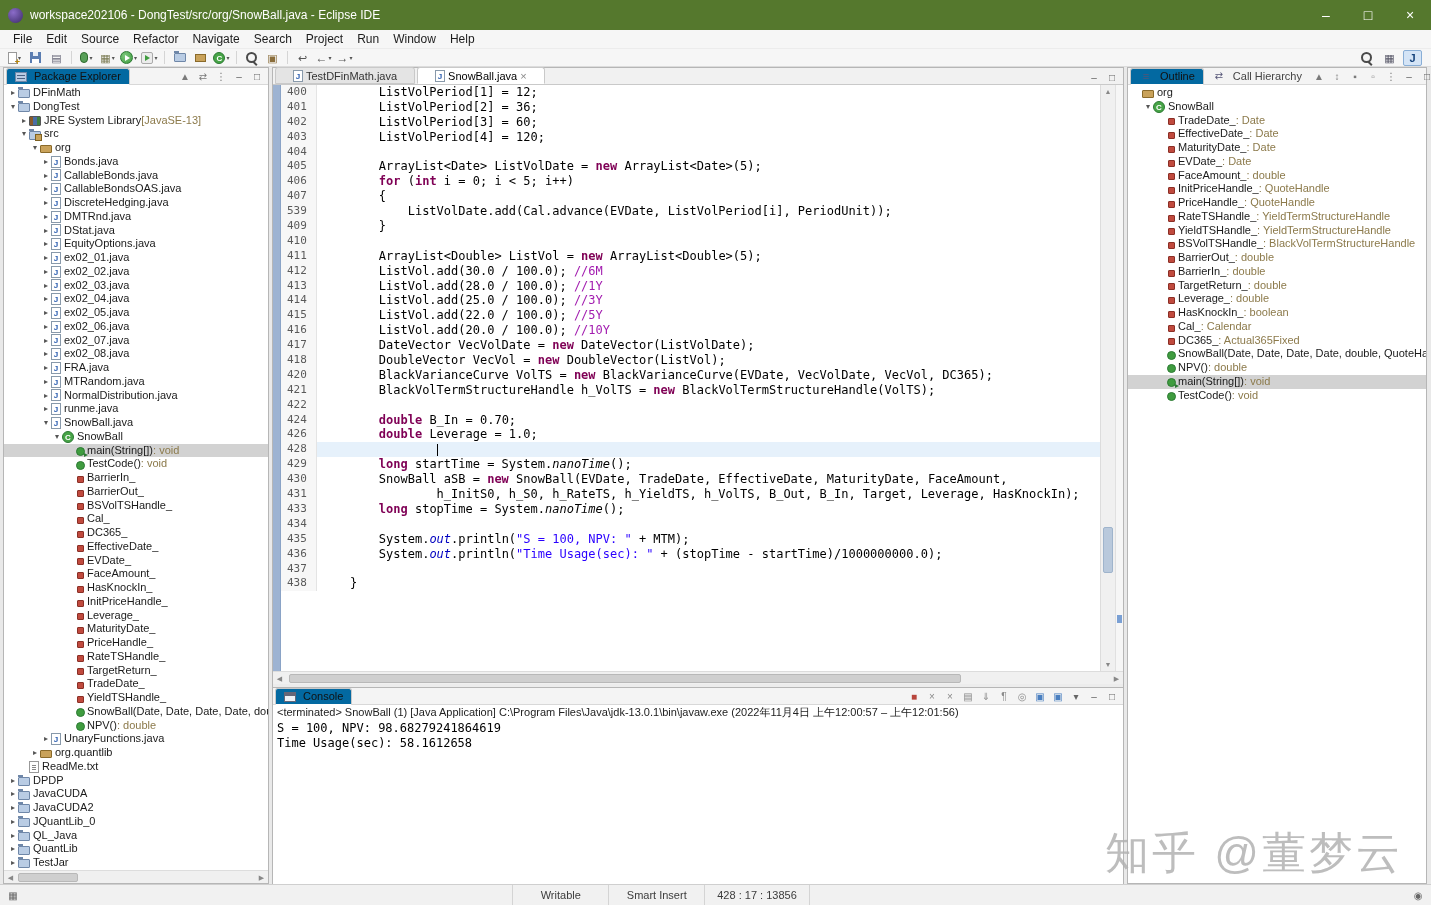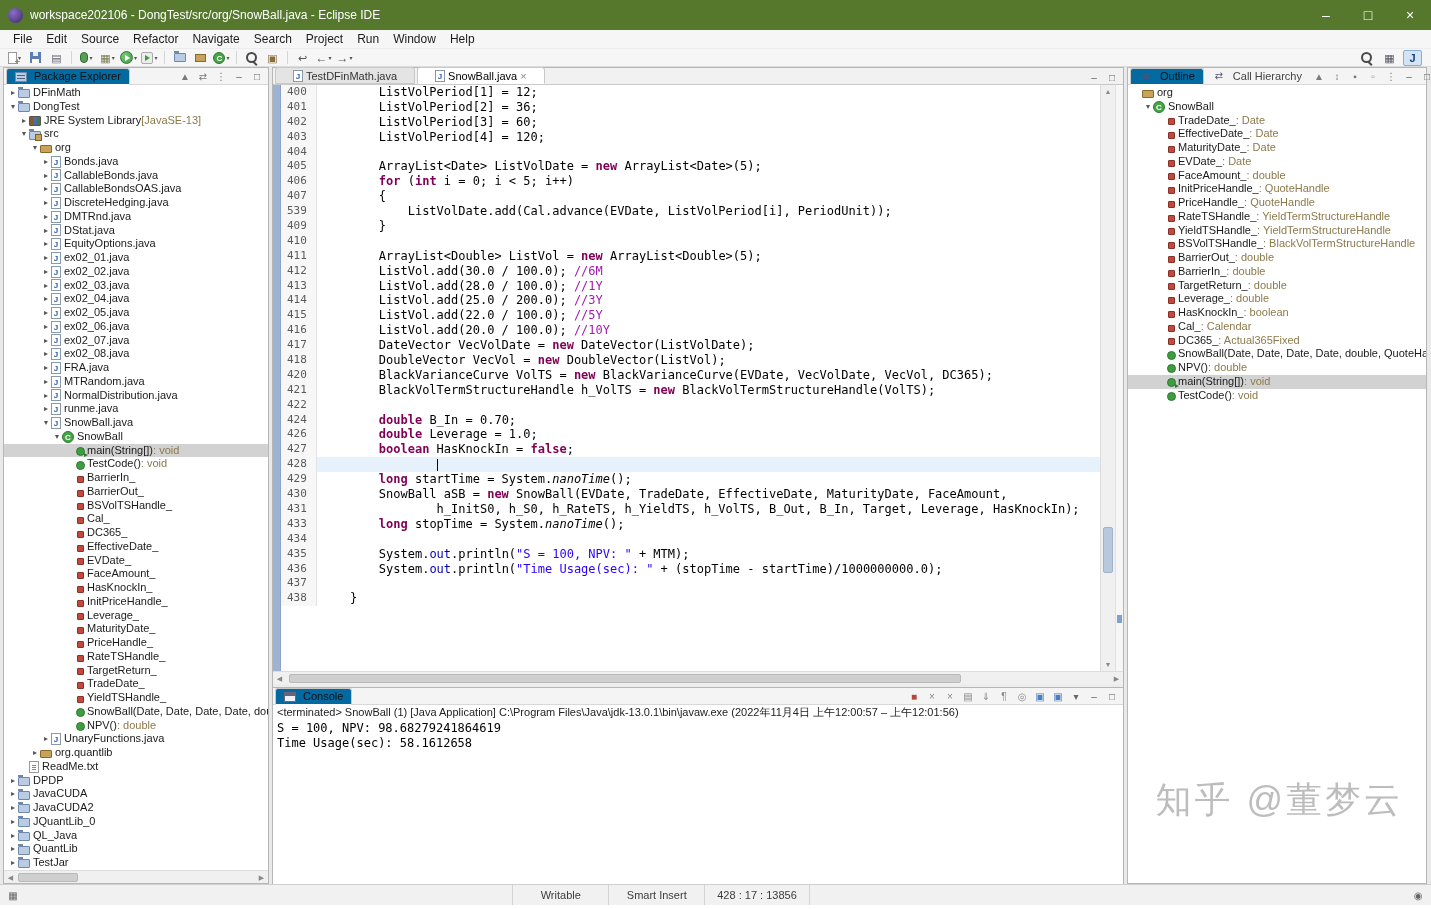--- a/index.html
+++ b/index.html
@@ -106,21 +106,21 @@
   .codearea{flex:1;overflow:hidden}
   .cline{display:flex;height:14.9px;line-height:14.9px;font-family:"DejaVu Sans Mono",monospace;font-size:12px;white-space:pre}
   .lnum{flex:none;width:36px;padding-left:6px;background:#f7f7f7;color:#5a5a5a;border-right:1px solid #e4e4e4;font-size:11px}
   .ccode{flex:1;padding-left:4px;color:#000}
   .cline.cur .ccode{background:#e6f1fb}
   .caret{display:inline-block;width:1.6px;height:12px;background:#000;vertical-align:middle}
   .c-p{color:#000}
   .c-k{color:#7f0055;font-weight:bold}
   .c-s{color:#2a00ff}
   .c-c{color:#a21caf}
-  .c-sf{color:#0000c0;}
+  .c-sf{color:#0000c0;font-style:italic}
   .c-sm{font-style:italic}
   .vscroll{width:15px;background:#f0f0f0;border-left:1px solid #dcdcdc;position:relative;flex:none}
   .varrow{position:absolute;left:0;right:0;height:13px;color:#888;font-size:7px;text-align:center;line-height:13px}
   .vthumb{position:absolute;left:2px;right:2px;top:442px;height:46px;background:#b9c9dc;border:1px solid #9fb4cc;border-radius:2px}
   .overview{width:8px;background:#f6f6f6;border-left:1px solid #e0e0e0;position:relative;flex:none}
   .ovmark{position:absolute;left:1px;right:1px;top:530px;height:8px;background:#7aa0d4}
   .ehscroll{position:absolute;left:0;top:603px;right:0;height:13px;background:#f0f0f0;border-top:1px solid #dcdcdc}
   .ehthumb{position:absolute;top:2px;left:16px;width:672px;height:9px;background:#cfcfcf;border:1px solid #b8b8b8;border-radius:2px}
 
   
@@ -129,21 +129,21 @@
   .cinfo{height:14px;line-height:14px;font-size:11px;color:#222;padding-left:4px;white-space:nowrap;overflow:hidden}
   .cbody{font-family:"DejaVu Sans Mono",monospace;font-size:12px;line-height:15px;padding:2px 0 0 4px;color:#000}
 
   
   .statusbar{position:absolute;left:0;top:884px;right:0;height:21px;background:#f1f1f1;border-top:1px solid #cfcfcf;display:flex;align-items:center;font-size:11px;color:#3c3c3c;padding:0 4px}
   .scell{height:100%;display:flex;align-items:center;justify-content:center;border-left:1px solid #d4d4d4;min-width:96px;padding:0 12px;white-space:nowrap}
   .sempty{min-width:110px}
   .bottomfill{position:absolute;left:0;top:905px;right:0;height:4px;background:#fff}
 
   
-  .watermark{position:absolute;right:28px;top:776px;font-size:36px;color:rgba(178,178,178,.85);letter-spacing:3px;white-space:nowrap;pointer-events:none}
+  .watermark{position:absolute;right:28px;top:824px;font-size:44px;color:rgba(178,178,178,.85);letter-spacing:3px;white-space:nowrap;pointer-events:none}
 </style>
 </head>
 <body>
 
 <div class="win">
 
   <div class="titlebar">
     <span class="applogo"></span>
     <span class="titletext">workspace202106 - DongTest/src/org/SnowBall.java - Eclipse IDE</span>
     <span class="wbtns">
@@ -580,31 +580,30 @@
           <div class="cline"><span class="lnum">404</span><span class="ccode"></span></div>
           <div class="cline"><span class="lnum">405</span><span class="ccode"><span class="c-p">        ArrayList&lt;Date&gt; ListVolDate = </span><span class="c-k">new</span><span class="c-p"> ArrayList&lt;Date&gt;(5);</span></span></div>
           <div class="cline"><span class="lnum">406</span><span class="ccode"><span class="c-p">        </span><span class="c-k">for</span><span class="c-p"> (</span><span class="c-k">int</span><span class="c-p"> i = 0; i &lt; 5; i++)</span></span></div>
           <div class="cline"><span class="lnum">407</span><span class="ccode"><span class="c-p">        {</span></span></div>
           <div class="cline"><span class="lnum">539</span><span class="ccode"><span class="c-p">            ListVolDate.add(Cal.advance(EVDate, ListVolPeriod[i], PeriodUnit));</span></span></div>
           <div class="cline"><span class="lnum">409</span><span class="ccode"><span class="c-p">        }</span></span></div>
           <div class="cline"><span class="lnum">410</span><span class="ccode"></span></div>
           <div class="cline"><span class="lnum">411</span><span class="ccode"><span class="c-p">        ArrayList&lt;Double&gt; ListVol = </span><span class="c-k">new</span><span class="c-p"> ArrayList&lt;Double&gt;(5);</span></span></div>
           <div class="cline"><span class="lnum">412</span><span class="ccode"><span class="c-p">        ListVol.add(30.0 / 100.0); </span><span class="c-c">//6M</span></span></div>
           <div class="cline"><span class="lnum">413</span><span class="ccode"><span class="c-p">        ListVol.add(28.0 / 100.0); </span><span class="c-c">//1Y</span></span></div>
-          <div class="cline"><span class="lnum">414</span><span class="ccode"><span class="c-p">        ListVol.add(25.0 / 200.0); </span><span class="c-c">//3Y</span></span></div>
+          <div class="cline"><span class="lnum">414</span><span class="ccode"><span class="c-p">        ListVol.add(25.0 / 100.0); </span><span class="c-c">//3Y</span></span></div>
           <div class="cline"><span class="lnum">415</span><span class="ccode"><span class="c-p">        ListVol.add(22.0 / 100.0); </span><span class="c-c">//5Y</span></span></div>
           <div class="cline"><span class="lnum">416</span><span class="ccode"><span class="c-p">        ListVol.add(20.0 / 100.0); </span><span class="c-c">//10Y</span></span></div>
           <div class="cline"><span class="lnum">417</span><span class="ccode"><span class="c-p">        DateVector VecVolDate = </span><span class="c-k">new</span><span class="c-p"> DateVector(ListVolDate);</span></span></div>
           <div class="cline"><span class="lnum">418</span><span class="ccode"><span class="c-p">        DoubleVector VecVol = </span><span class="c-k">new</span><span class="c-p"> DoubleVector(ListVol);</span></span></div>
           <div class="cline"><span class="lnum">420</span><span class="ccode"><span class="c-p">        BlackVarianceCurve VolTS = </span><span class="c-k">new</span><span class="c-p"> BlackVarianceCurve(EVDate, VecVolDate, VecVol, DC365);</span></span></div>
           <div class="cline"><span class="lnum">421</span><span class="ccode"><span class="c-p">        BlackVolTermStructureHandle h_VolTS = </span><span class="c-k">new</span><span class="c-p"> BlackVolTermStructureHandle(VolTS);</span></span></div>
           <div class="cline"><span class="lnum">422</span><span class="ccode"></span></div>
           <div class="cline"><span class="lnum">424</span><span class="ccode"><span class="c-p">        </span><span class="c-k">double</span><span class="c-p"> B_In = 0.70;</span></span></div>
           <div class="cline"><span class="lnum">426</span><span class="ccode"><span class="c-p">        </span><span class="c-k">double</span><span class="c-p"> Leverage = 1.0;</span></span></div>
-          <div class="cline"><span class="lnum">427</span><span class="ccode"><span class="c-p">        </span><span class="c-k">boolean</span><span class="c-p"> HasKnockIn = </span><span class="c-k">false</span><span class="c-p">;</span></span></div>
           <div class="cline cur"><span class="lnum">428</span><span class="ccode"><span class="caret" style="margin-left: 16ch;"></span></span></div>
           <div class="cline"><span class="lnum">429</span><span class="ccode"><span class="c-p">        </span><span class="c-k">long</span><span class="c-p"> startTime = System.</span><span class="c-sm">nanoTime</span><span class="c-p">();</span></span></div>
           <div class="cline"><span class="lnum">430</span><span class="ccode"><span class="c-p">        SnowBall aSB = </span><span class="c-k">new</span><span class="c-p"> SnowBall(EVDate, TradeDate, EffectiveDate, MaturityDate, FaceAmount,</span></span></div>
           <div class="cline"><span class="lnum">431</span><span class="ccode"><span class="c-p">                h_InitS0, h_S0, h_RateTS, h_YieldTS, h_VolTS, B_Out, B_In, Target, Leverage, HasKnockIn);</span></span></div>
           <div class="cline"><span class="lnum">433</span><span class="ccode"><span class="c-p">        </span><span class="c-k">long</span><span class="c-p"> stopTime = System.</span><span class="c-sm">nanoTime</span><span class="c-p">();</span></span></div>
           <div class="cline"><span class="lnum">434</span><span class="ccode"></span></div>
           <div class="cline"><span class="lnum">435</span><span class="ccode"><span class="c-p">        System.</span><span class="c-sf">out</span><span class="c-p">.println(</span><span class="c-s">"S = 100, NPV: "</span><span class="c-p"> + MTM);</span></span></div>
           <div class="cline"><span class="lnum">436</span><span class="ccode"><span class="c-p">        System.</span><span class="c-sf">out</span><span class="c-p">.println(</span><span class="c-s">"Time Usage(sec): "</span><span class="c-p"> + (stopTime - startTime)/1000000000.0);</span></span></div>
           <div class="cline"><span class="lnum">437</span><span class="ccode"></span></div>
           <div class="cline"><span class="lnum">438</span><span class="ccode"><span class="c-p">    }</span></span></div>

